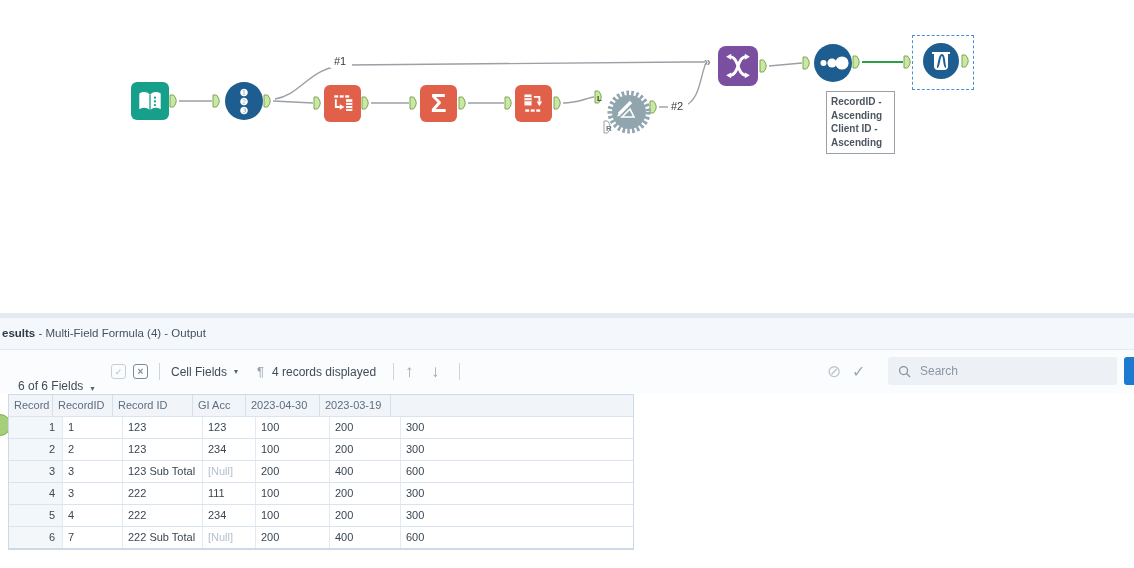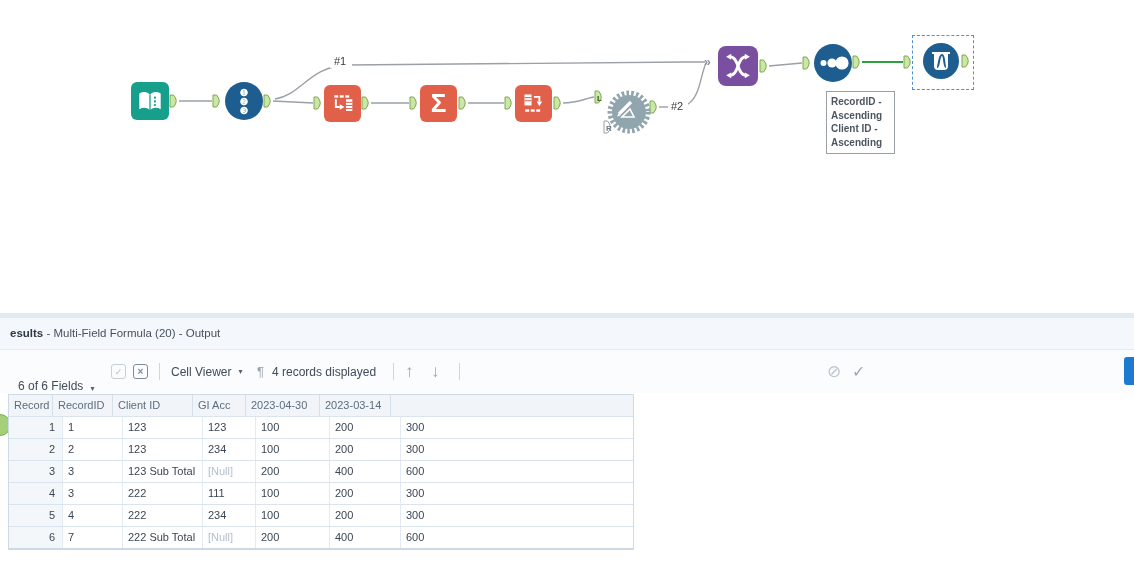--- a/index.html
+++ b/index.html
@@ -20,21 +20,21 @@
     font-size:10px;font-weight:bold;color:#4d5660;line-height:13.5px;
     padding:3px 4px;white-space:pre-line;z-index:3;
   }
   .mff-select{position:absolute;z-index:2;border:1px dashed #4a90d9;background:transparent;}
   
   .splitter{position:absolute;left:0;top:313px;width:1134px;height:5px;background:#e4eaf1;}
   
   .results{position:absolute;left:0;top:318px;width:1134px;height:250px;background:#fff;}
   .rp-header{height:31px;background:#f4f7fb;border-bottom:1px solid #e3eaf1;
     font-size:11.5px;line-height:31px;color:#46525e;padding-left:2px;white-space:nowrap;}
-  .rp-header .b{font-weight:bold;color:#2d3944;margin-left:8px;}
+  .rp-header .b{font-weight:bold;color:#2d3944;}
   .rp-toolbar{position:relative;height:43px;background:#fbfcfd;}
   .tb-item{position:absolute;top:0;height:43px;display:flex;align-items:center;
     font-size:12px;color:#3f4c59;white-space:nowrap;}
   .caret{font-size:8px;color:#55626e;margin-left:7px;}
   .sep{position:absolute;top:13px;width:1px;height:17px;background:#ccd6df;}
   .cb{width:13px;height:13px;border:1.5px solid #c6cfd8;border-radius:3px;
     display:flex;align-items:center;justify-content:center;font-size:9px;color:#c6cfd8;font-weight:bold;}
   .xb{width:13px;height:13px;border:1.5px solid #7d8b98;border-radius:3px;
     display:flex;align-items:center;justify-content:center;font-size:10px;color:#7d8b98;font-weight:bold;}
   .nav-arrow{font-size:17px;color:#98a5b1;}
@@ -199,37 +199,37 @@
   <div class="annot" style="left:826px;top:91px;width:59px;height:55px;">RecordID -
 Ascending
 Client ID -
 Ascending</div>
 </div>
 
 <div class="splitter"></div>
 
 <div class="results">
   <div class="rp-header">
-    <span class="b">esults</span><span> - Multi-Field Formula (20) - Output</span>
+    <span class="b">esults</span><span> - Multi-Field Formula (4) - Output</span>
   </div>
 
   <div class="rp-toolbar">
     <div class="tb-item" style="left:18px;align-items:flex-end;">
       <span>6 of 6 Fields</span>
       <span class="caret">▾</span>
     </div>
     <div class="tb-item" style="left:111px;">
       <span class="cb">✓</span>
     </div>
     <div class="tb-item" style="left:133px;">
       <span class="xb">×</span>
     </div>
     <div class="sep" style="left:159px;"></div>
     <div class="tb-item" style="left:171px;">
-      <span>Cell Viewer</span>
+      <span>Cell Fields</span>
       <span class="caret">▾</span>
     </div>
     <div class="tb-item pilcrow" style="left:257px;">
       <span>¶</span>
     </div>
     <div class="tb-item" style="left:272px;">
       <span>4 records displayed</span>
     </div>
     <div class="sep" style="left:393px;"></div>
     <div class="tb-item nav-arrow" style="left:405px;">
@@ -237,34 +237,41 @@
     </div>
     <div class="tb-item nav-arrow" style="left:431px;">
       <span>↓</span>
     </div>
     <div class="sep" style="left:459px;"></div>
     <div class="tb-item blockicon" style="left:827px;">
       <span>⊘</span>
     </div>
     <div class="tb-item checkicon" style="left:852px;">
       <span>✓</span>
+    </div>
+    <div class="searchbox">
+      <svg width="13" height="13" viewBox="0 0 14 14">
+        <circle cx="6" cy="6" r="4.3" fill="none" stroke="#8994a0" stroke-width="1.4"></circle>
+        <line x1="9.2" y1="9.2" x2="13" y2="13" stroke="#8994a0" stroke-width="1.4"></line>
+      </svg>
+      <input type="text" placeholder="Search" style="">
     </div>
     <div class="bluebtn"></div>
   </div>
 
   <div class="left-dot"></div>
 
   <div class="grid">
       <div class="g-row g-head">
         <div class="g-cell" style="width: 44px;">Record</div>
         <div class="g-cell" style="width: 60px;">RecordID</div>
-        <div class="g-cell" style="width: 80px;">Client ID</div>
+        <div class="g-cell" style="width: 80px;">Record ID</div>
         <div class="g-cell" style="width: 53px;">GI Acc</div>
         <div class="g-cell" style="width: 74px;">2023-04-30</div>
-        <div class="g-cell" style="width: 71px;">2023-03-14</div>
+        <div class="g-cell" style="width: 71px;">2023-03-19</div>
       </div>
       <div class="g-row">
         <div class="g-cell g-rec" style="width: 54px;">1</div>
         <div class="g-cell" style="width: 60px;">1</div>
         <div class="g-cell" style="width: 80px;">123</div>
         <div class="g-cell" style="width: 53px;">123</div>
         <div class="g-cell" style="width: 74px;">100</div>
         <div class="g-cell" style="width: 71px;">200</div>
         <div class="g-cell" style="width: 232px;">300</div>
       </div>

